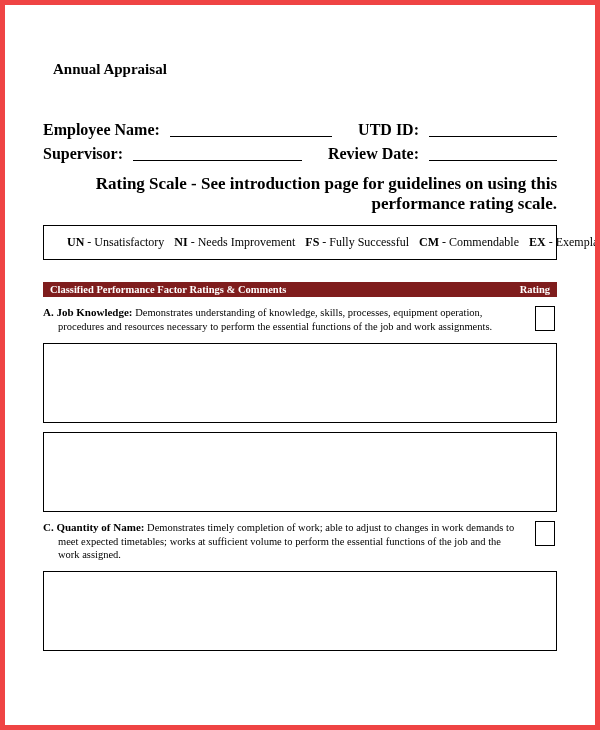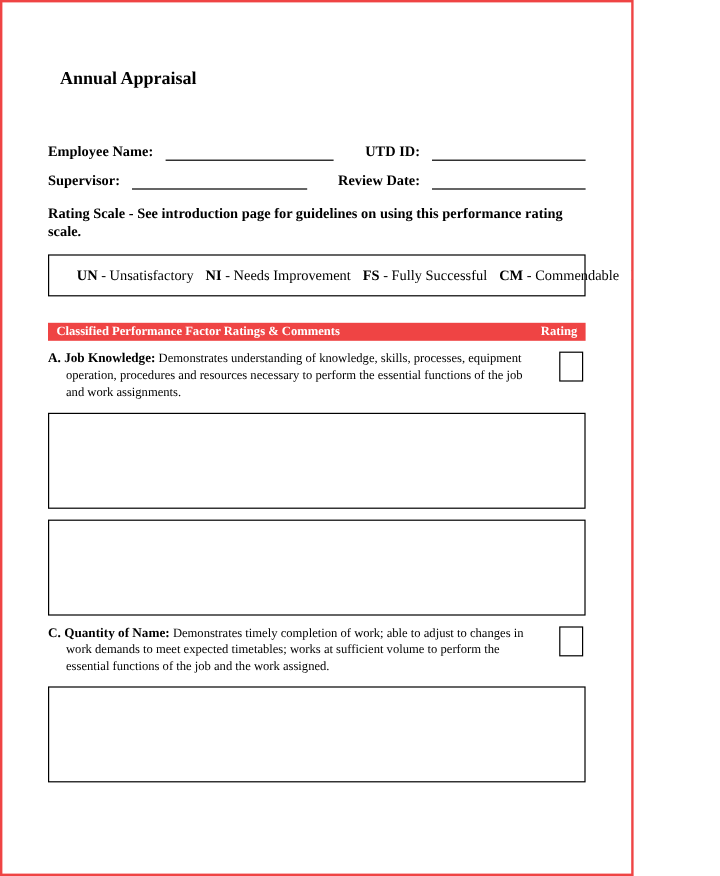--- a/index.html
+++ b/index.html
@@ -1,64 +1,64 @@
 <!DOCTYPE html>
 <html><head>
 <meta charset="utf-8">
 <style>
   * { box-sizing: border-box; }
   html, body { margin: 0; padding: 0; background: #ffffff; }
   .page {
-    width: 528px;
+    width: 600px;
     height: 730px;
     background: #ffffff;
-    border: 2px solid #ef4444;
+    border: 5px solid #ef4444;
     font-family: "Liberation Serif", serif;
     color: #000;
     padding: 34px 38px 0 38px;
     position: relative;
     overflow: hidden;
   }
   .title {
     font-size: 15px;
     font-weight: bold;
     margin: 22px 0 0 10px;
   }
   .fields { margin-top: 44px; }
   .frow {
     display: flex;
     align-items: flex-end;
     margin-bottom: 9px;
-    font-size: 12px;
+    font-size: 16px;
     font-weight: bold;
   }
   .lbl { white-space: nowrap; padding-right: 10px; line-height: 15px; }
   .lbl.second { padding-left: 22px; }
   .line { border-bottom: 1.3px solid #000; height: 15px; }
   .grow { flex: 1; }
   .half { flex: 1; margin-right: 4px; }
   .fixed { width: 128px; }
   .instruction {
     margin-top: 13px;
-    text-align: left;
+    text-align: right;
     font-weight: bold;
-    font-size: 12px;
+    font-size: 17px;
   }
   .scale-box {
     margin-top: 11px;
     border: 1.5px solid #000;
     padding: 9px 18px;
     text-align: center;
     font-size: 12px;
     white-space: nowrap;
   }
   .scale-opt { margin: 0 5px; }
   .table-header {
     margin-top: 22px;
-    background: #ef4444;
+    background: #7f1d1d;
     color: #fff;
     display: flex;
     justify-content: space-between;
     align-items: center;
     padding: 2px 7px;
     font-size: 10.5px;
     font-weight: bold;
   }
   .factor-row {
     display: flex;

